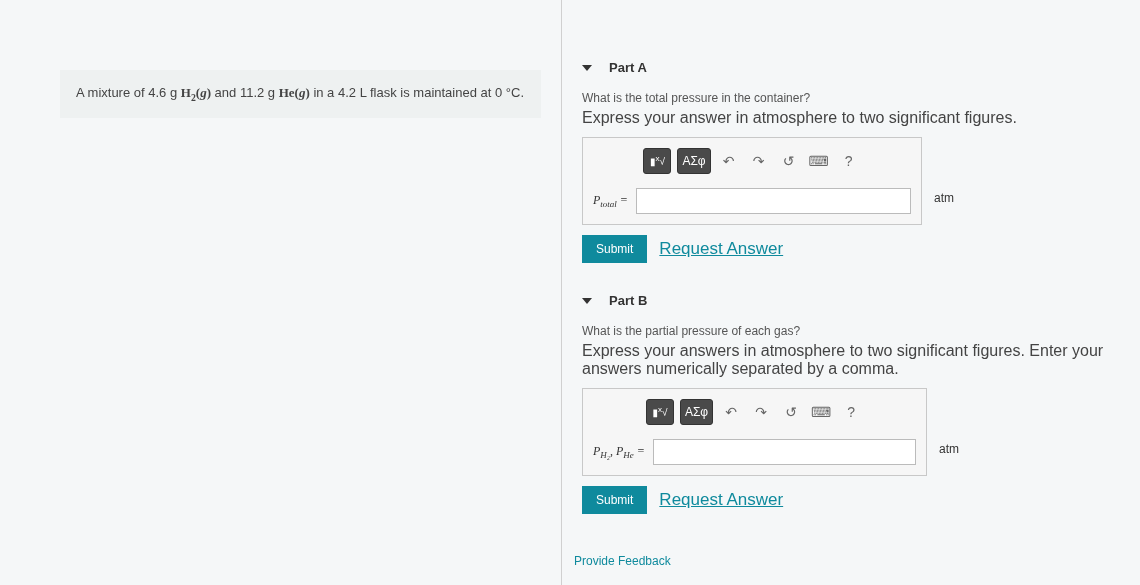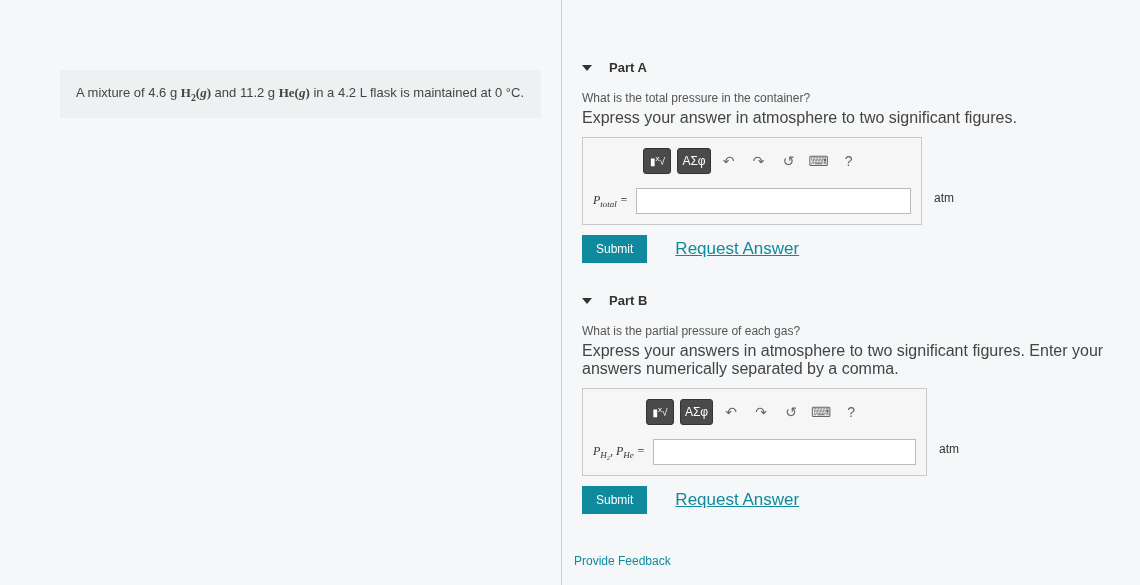--- a/index.html
+++ b/index.html
@@ -126,21 +126,21 @@
     font-size: 12px;
     color: #333;
     position: absolute;
     right: -32px;
     bottom: 30px;
   }
   .answer-wrap { position: relative; display:inline-block; }
   .btn-row {
     display: flex;
     align-items: center;
-    gap: 28px;
+    gap: 12px;
   }
   .submit-btn {
     background: #0f8a9d;
     color: #fff;
     border: none;
     padding: 7px 14px;
     font-size: 12px;
     cursor: pointer;
   }
   .link {

